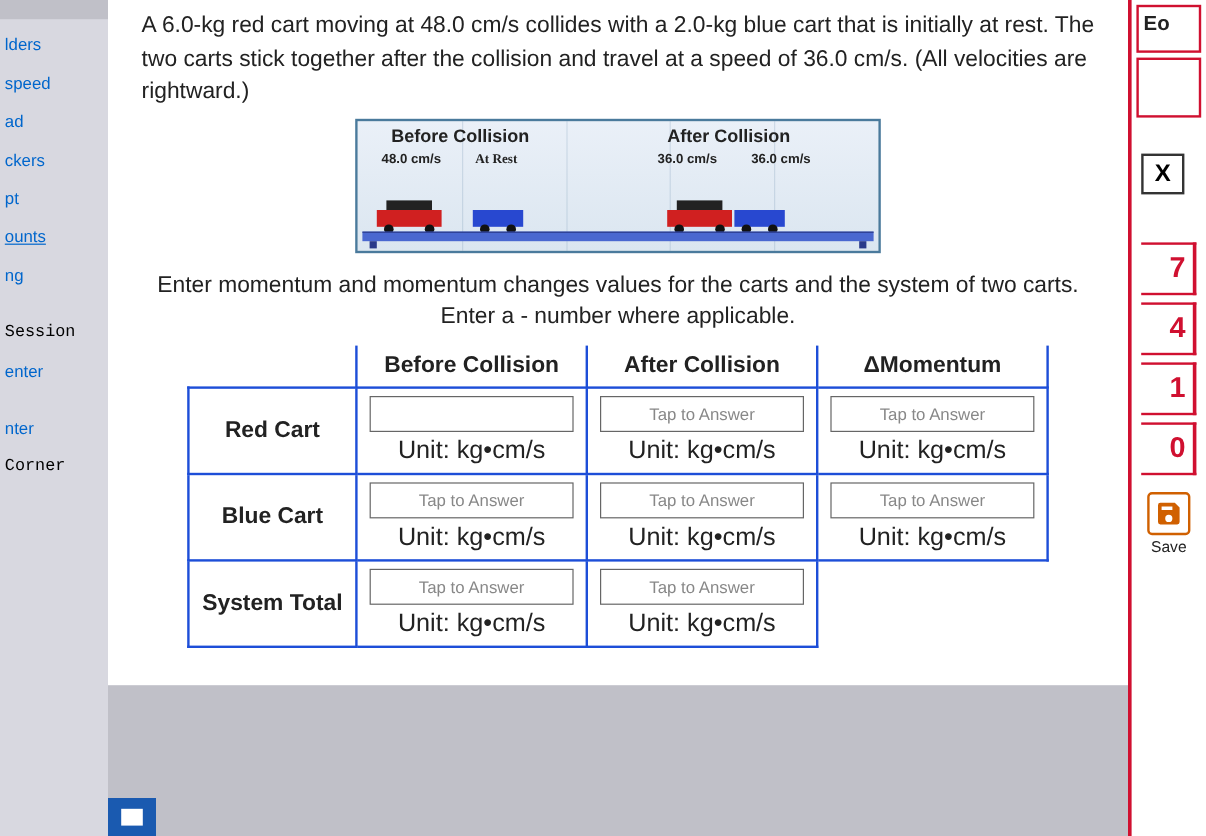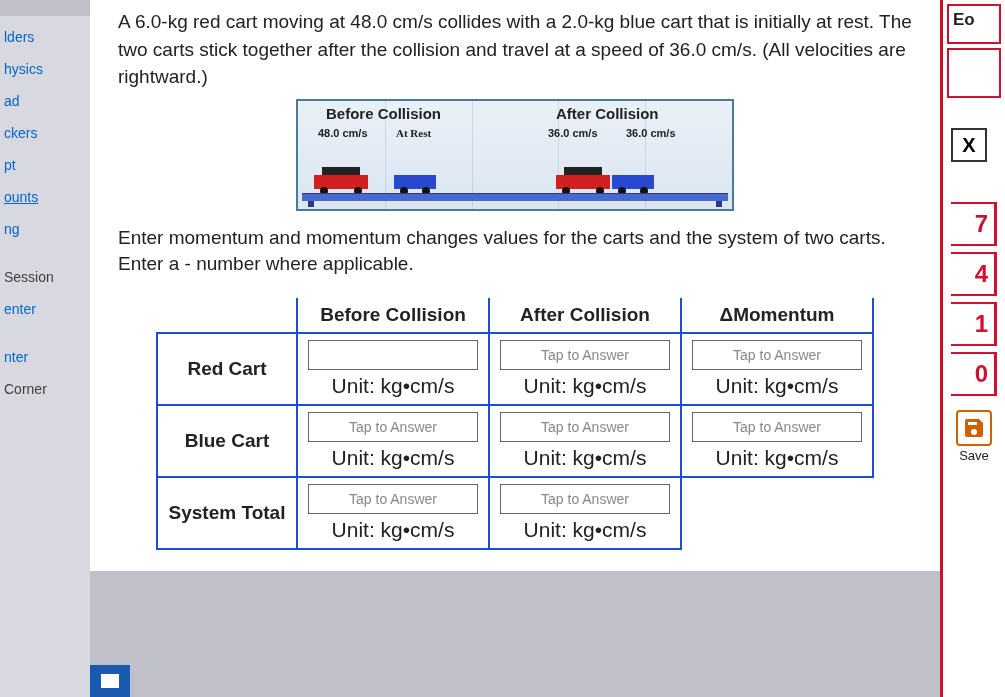--- a/index.html
+++ b/index.html
@@ -1,39 +1,39 @@
 <!DOCTYPE html>
 <html><head>
 <meta charset="utf-8">
 <style>
   * { box-sizing: border-box; margin: 0; padding: 0; }
   body { font-family: Arial, sans-serif; background: #c0c0c8; width: 1005px; height: 697px; overflow: hidden; position: relative; }
   
   .sidebar { position: absolute; left: 0; top: 16px; width: 90px; height: 697px; background: #d8d8e0; padding-top: 5px; }
   .sidebar-item { color: #0066cc; font-size: 14px; padding: 8px 4px; cursor: pointer; white-space: nowrap; overflow: hidden; }
-  .sidebar-item.dark { color: #404040; }
+  .sidebar-item.dark { color: #000000; font-family: Liberation Mono, monospace; }
   .sidebar-item.underline { text-decoration: underline; }
   
   .main { position: absolute; left: 90px; top: 0; width: 850px; height: 571px; background: #fff; padding: 8px 28px; }
   .problem-text { font-size: 19px; color: #222; line-height: 1.45; margin-bottom: 8px; }
   
   .diagram { width: 438px; height: 112px; margin: 6px auto 14px; border: 2px solid #4a7a9c; background: linear-gradient(#eaf0f8,#dbe6f0); position: relative; }
   .grid-v { position:absolute; top:0; bottom:0; width:1px; background:rgba(120,150,180,.25);}
   .dg-label { position: absolute; font-weight: bold; font-size: 15px; color: #222; }
   .dg-sub { position: absolute; font-size: 11px; font-weight: bold; color: #222; }
   .track { position: absolute; left: 4px; right: 4px; height: 8px; background: #4a68d0; bottom: 8px; border-top:1px solid #2a3a8a; }
   .post { position:absolute; width:6px; height:6px; background:#2a3a8a; bottom:2px;}
   .cart { position: absolute; bottom: 16px; width: 54px; height: 20px; }
   .cart.red .body{ background:#d02020;} .cart.blue .body{background:#2848d0;}
   .cart .body{width:100%; height:14px; position:absolute; bottom:4px;}
   .cart .load{position:absolute; top:-6px; left:8px; right:8px; height:8px; background:#222;}
   .cart .w{position:absolute; width:8px;height:8px;background:#111;border-radius:50%; bottom:-2px;}
   .cart .w1{left:6px;} .cart .w2{right:6px;}
   
-  .instruction { font-size: 19px; color: #222; line-height: 1.4; margin-bottom: 20px; }
+  .instruction { text-align: center; font-size: 19px; color: #222; line-height: 1.4; margin-bottom: 10px; }
   
   table.answers { border-collapse: collapse; margin: 0 auto; }
   table.answers th, table.answers td { border: 2px solid #1d4ed8; padding: 6px 10px; text-align: center; vertical-align: middle; }
   table.answers th { font-size: 19px; font-weight: bold; color: #222; border-top: none; }
   table.answers th:first-child { border: none; background:transparent;}
   table.answers td.rowlabel { font-size: 19px; font-weight: bold; color: #222; width: 140px; }
   .ans-box { width: 170px; height: 30px; border: 1px solid #666; background: #fff; display:flex; align-items:center; justify-content:center; color:#888; font-size:14px; margin-bottom:4px; cursor:text;}
   .unit { font-size: 21px; color: #222; }
   
   .rightbar { position: absolute; right: 0; top: 0; width: 65px; height: 697px; background: #fff; border-left: 3px solid #d01030; }
@@ -46,21 +46,21 @@
   .rb-save-txt { text-align:center; font-size:13px; color:#222; margin-top:2px;}
   
   .taskbar-win { position:absolute; left:90px; bottom:0; width:40px; height:32px; background:#1a5ab0; display:flex;align-items:center;justify-content:center;}
   .taskbar-win .flag{width:18px;height:14px;background:#fff;}
 </style>
 </head>
 <body>
 
 <div class="sidebar">
   <div class="sidebar-item">lders</div>
-  <div class="sidebar-item">hysics</div>
+  <div class="sidebar-item">speed</div>
   <div class="sidebar-item">ad</div>
   <div class="sidebar-item">ckers</div>
   <div class="sidebar-item">pt</div>
   <div class="sidebar-item underline">ounts</div>
   <div class="sidebar-item">ng</div>
   <div class="sidebar-item"> </div>
   <div class="sidebar-item dark">Session</div>
   <div class="sidebar-item">enter</div>
   <div class="sidebar-item"> </div>
   <div class="sidebar-item">nter</div>

